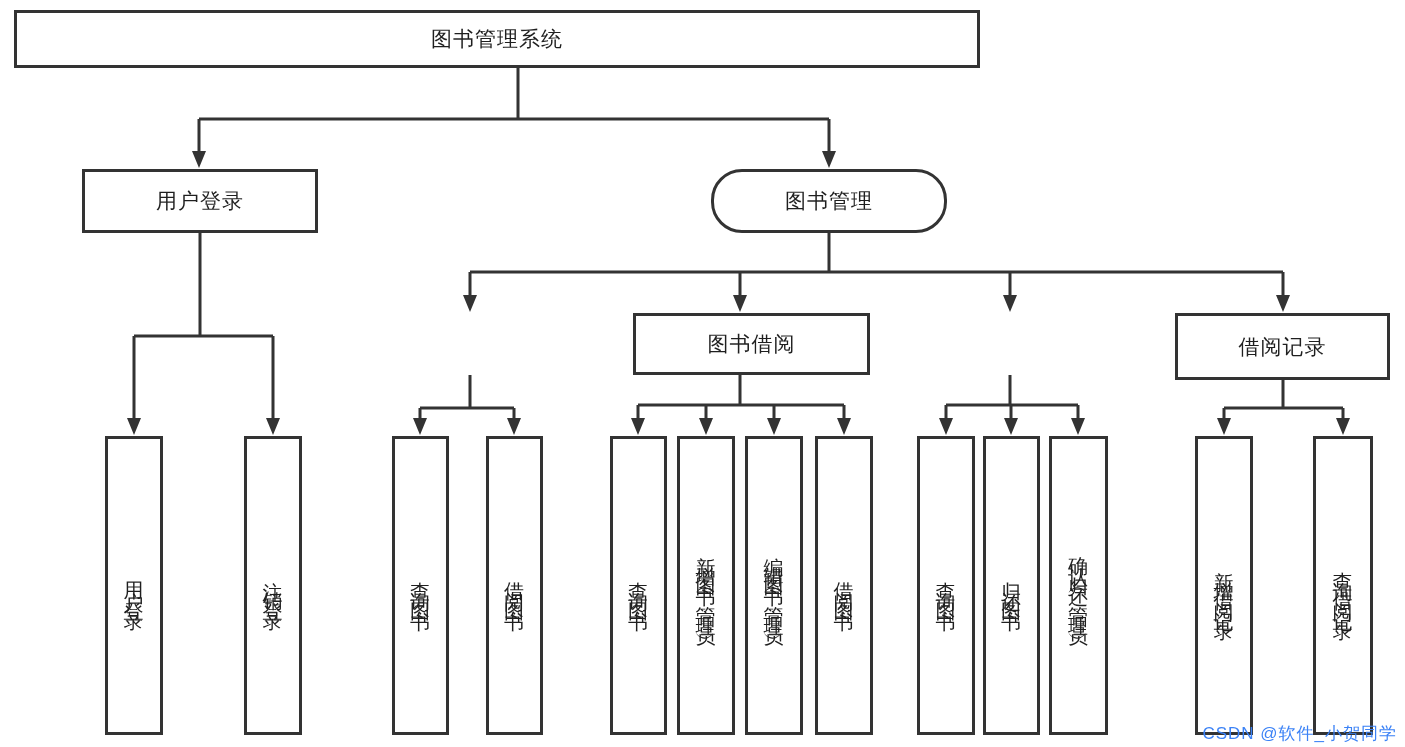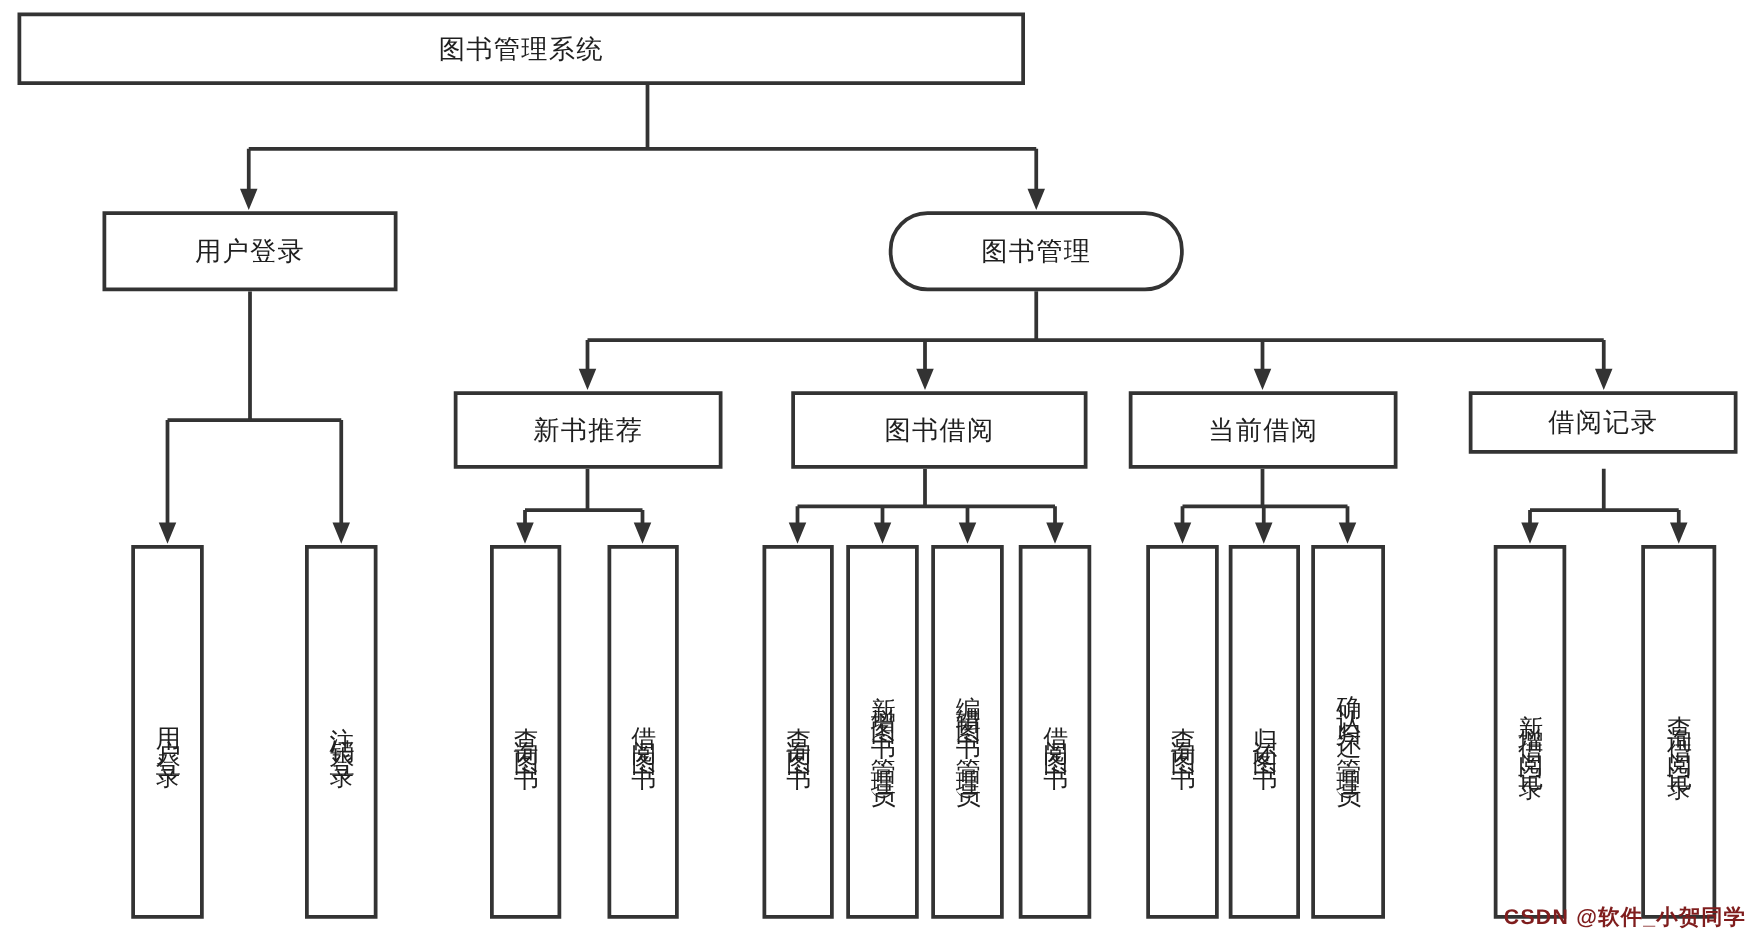--- a/index.html
+++ b/index.html
@@ -42,24 +42,23 @@
     writing-mode: vertical-lr;
     text-orientation: mixed;
     letter-spacing: 10px;
     line-height: 1;
   }
   .watermark {
     position: absolute;
     right: 8px;
     bottom: 2px;
     font-size: 17px;
-    color: #7f1d1d;
+    color: #3b82f6;
     letter-spacing: 1px;
     white-space: nowrap;
-    font-weight: bold;
   }
 </style>
 </head>
 <body>
 
 <div class="canvas">
 
   <svg class="connectors" viewBox="0 0 1405 747" xmlns="http://www.w3.org/2000/svg">
     <path d="M518 68 V119 M199 119 H829 M199 119 V153 M829 119 V153
              M200 233 V336 M134 336 H273 M134 336 V420 M273 336 V420
@@ -73,29 +72,27 @@
              M463 295 L477 295 L470 312 Z  M733 295 L747 295 L740 312 Z
              M1003 295 L1017 295 L1010 312 Z  M1276 295 L1290 295 L1283 312 Z
              M413 418 L427 418 L420 435 Z  M507 418 L521 418 L514 435 Z
              M631 418 L645 418 L638 435 Z  M699 418 L713 418 L706 435 Z
              M767 418 L781 418 L774 435 Z  M837 418 L851 418 L844 435 Z
              M939 418 L953 418 L946 435 Z  M1004 418 L1018 418 L1011 435 Z
              M1071 418 L1085 418 L1078 435 Z
              M1217 418 L1231 418 L1224 435 Z  M1336 418 L1350 418 L1343 435 Z" fill="#333333" stroke="none"></path>
   </svg>
 
-  <div class="box" style="left:14px; top:10px; width:806px; height:58px;">图书管理系统</div>
+  <div class="box" style="left:14px; top:10px; width:966px; height:58px;">图书管理系统</div>
 
   <div class="box" style="left:82px; top:169px; width:236px; height:64px;">用户登录</div>
   <div class="box" style="left:711px; top:169px; width:236px; height:64px;border-radius:31px;">图书管理</div>
 
-  <div class="box" style="left:363px; top:313px; width:215px; height:62px;">新书推荐</div>
   <div class="box" style="left:633px; top:313px; width:237px; height:62px;">图书借阅</div>
-  <div class="box" style="left:903px; top:313px; width:215px; height:62px;">当前借阅</div>
-  <div class="box" style="left:1175px; top:313px; width:215px; height:50px;">借阅记录</div>
+  <div class="box" style="left:1175px; top:313px; width:215px; height:67px;">借阅记录</div>
 
   <div class="leaf" style="left:105px; top:436px; width:58px; height:299px;">用户登录</div>
   <div class="leaf" style="left:244px; top:436px; width:58px; height:299px;">注销登录</div>
 
   <div class="leaf" style="left:392px; top:436px; width:57px; height:299px;">查询图书</div>
   <div class="leaf" style="left:486px; top:436px; width:57px; height:299px;">借阅图书</div>
 
   <div class="leaf" style="left:610px; top:436px; width:57px; height:299px;">查询图书</div>
   <div class="leaf" style="left:677px; top:436px; width:58px; height:299px;">新增图书（管理员）</div>
   <div class="leaf" style="left:745px; top:436px; width:58px; height:299px;">编辑图书（管理员）</div>

